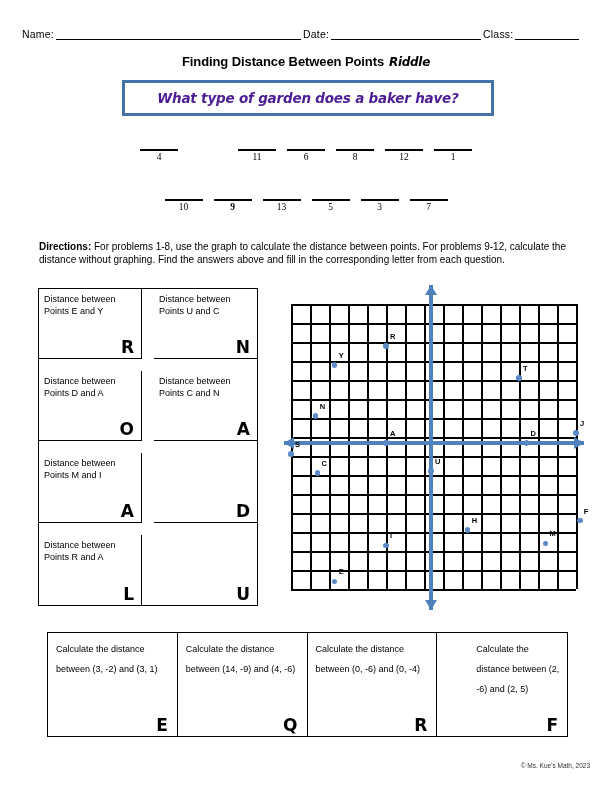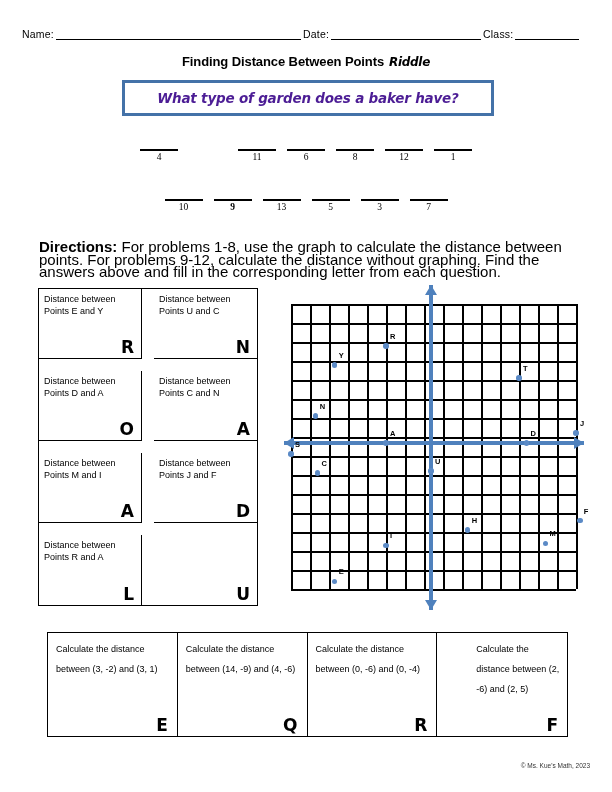--- a/index.html
+++ b/index.html
@@ -67,21 +67,21 @@
   .blank .num{
     font-size:9.5px;margin-top:1px;display:block;
     font-family:"Liberation Serif", serif;
   }
   .blank.gap .line{border-bottom:none;}
   .blank.bold .num{font-weight:bold;}
 
   
   .directions{
     position:absolute;left:39px;top:241px;width:530px;
-    font-size:15px;line-height:12.5px;
+    font-size:10px;line-height:12.5px;
   }
   .directions b{font-weight:bold;}
 
   
   .prob-table{
     position:absolute;left:38px;top:288px;
     width:220px;height:318px;
     border:1.5px solid #000;
     display:grid;
     grid-template-columns:1fr 1fr;
@@ -254,21 +254,20 @@
       </div>
       <div class="prob-cell">
         <div class="prob-q">Distance between Points C and N</div>
         <div class="prob-ans">A</div>
       </div>
       <div class="prob-cell">
         <div class="prob-q">Distance between Points M and I</div>
         <div class="prob-ans">A</div>
       </div>
       <div class="prob-cell">
-        <div class="prob-q">Distance between Points J and F</div>
         <div class="prob-ans">D</div>
       </div>
       <div class="prob-cell">
         <div class="prob-q">Distance between Points R and A</div>
         <div class="prob-ans">L</div>
       </div>
       <div class="prob-cell">
         <div class="prob-ans">U</div>
       </div>
     </div>

